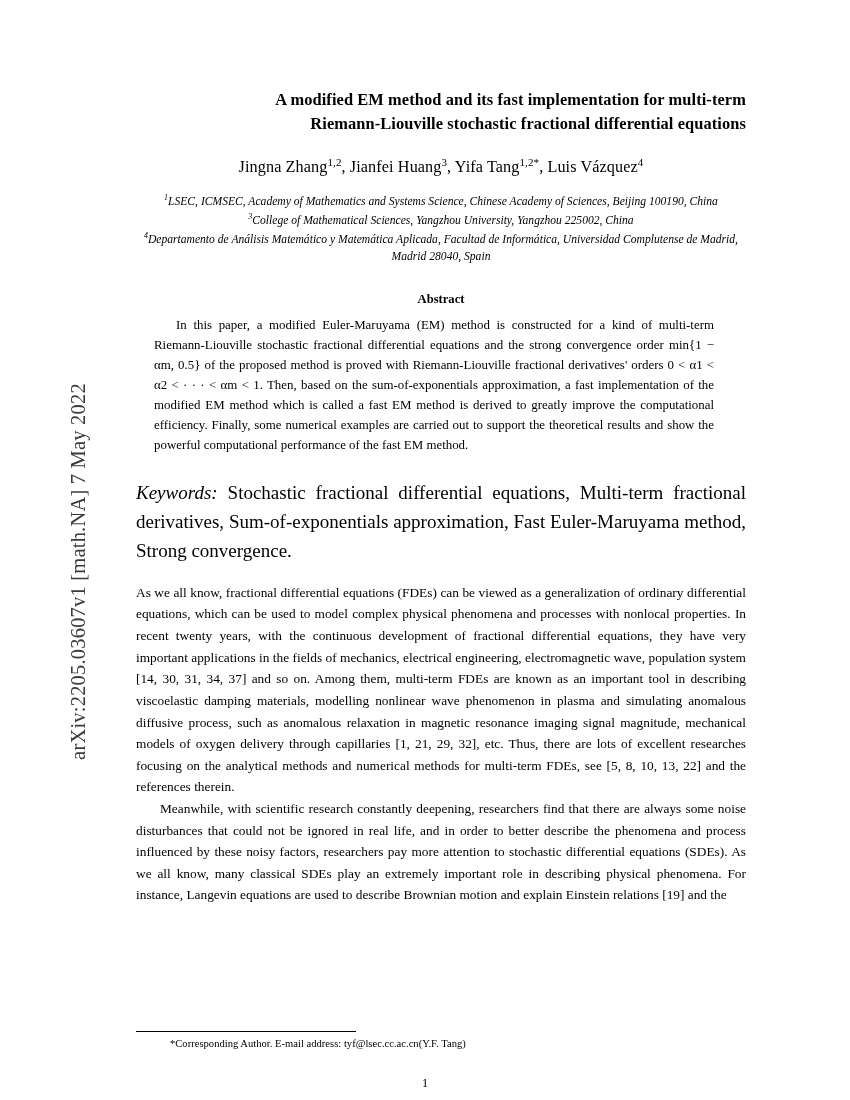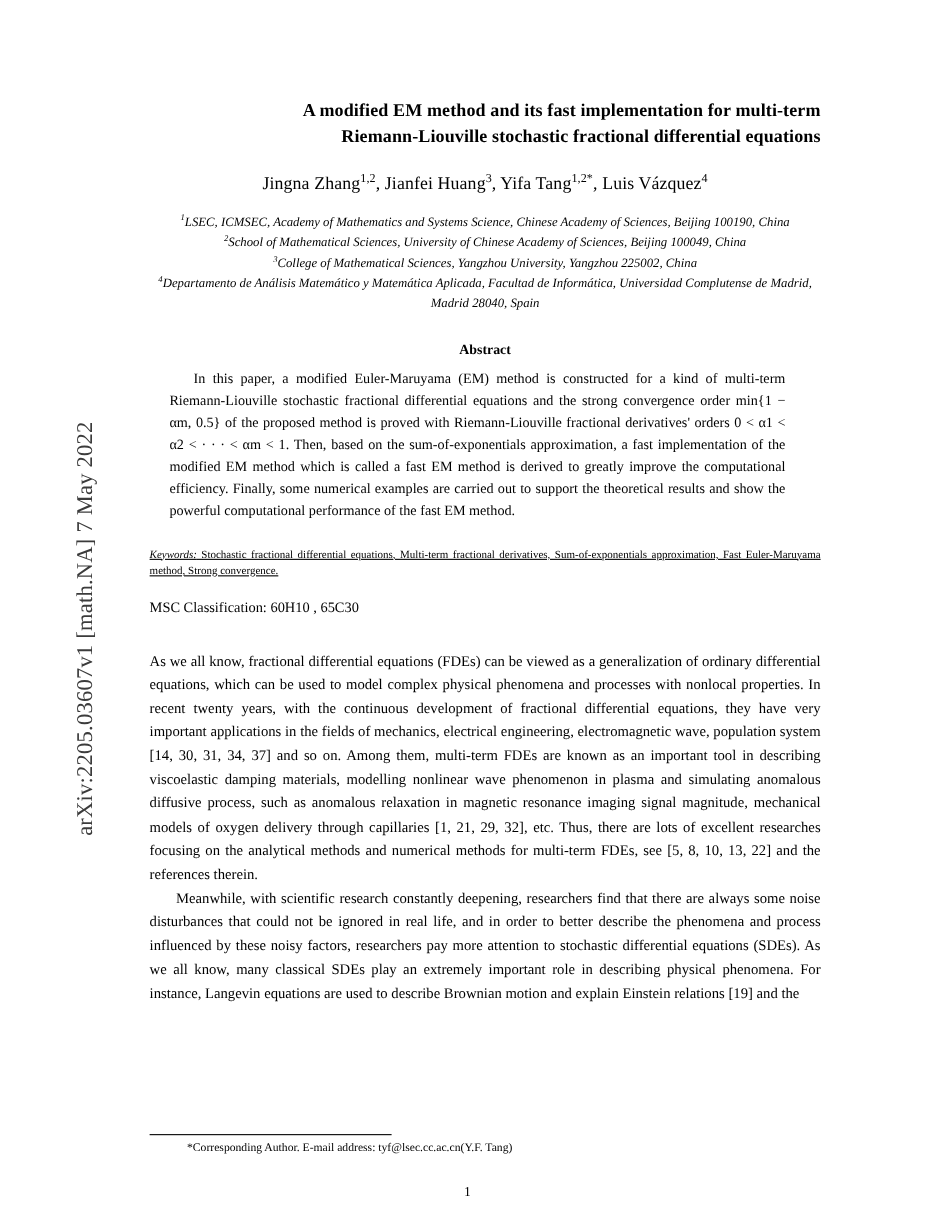--- a/index.html
+++ b/index.html
@@ -71,25 +71,24 @@
     margin: 0 0 9px 0;
   }
   .abstract-body {
     font-size: 12.9px;
     line-height: 1.54;
     text-align: justify;
     margin: 0 32px 22px 18px;
     text-indent: 22px;
   }
   .keywords {
-    font-size: 10px;
+    font-size: 19px;
     line-height: 1.55;
     text-align: justify;
     margin: 0 0 16px 0;
-    text-decoration: underline;
   }
   .keywords .kw-label { font-style: italic; }
   .msc {
     font-size: 13.1px;
     margin: 0 0 30px 0;
   }
   .section-head {
     font-size: 19.5px;
     font-weight: bold;
     margin: 0 0 14px 0;
@@ -139,31 +138,29 @@
       <span>A modified EM method and its fast implementation for multi-term</span>
       <span class="line2">Riemann-Liouville stochastic fractional differential equations</span>
     </h1>
 
     <div class="authors">
       Jingna Zhang<sup>1,2</sup>, Jianfei Huang<sup>3</sup>, Yifa Tang<sup>1,2*</sup>, Luis Vázquez<sup>4</sup>
     </div>
 
     <div class="affils">
       <div class="affil"><sup>1</sup>LSEC, ICMSEC, Academy of Mathematics and Systems Science, Chinese Academy of Sciences, Beijing 100190, China</div>
-      <div class="affil"><sup>2</sup>School of Mathematical Sciences, University of Chinese Academy of Sciences, Beijing 100049, China</div>
       <div class="affil"><sup>3</sup>College of Mathematical Sciences, Yangzhou University, Yangzhou 225002, China</div>
       <div class="affil"><sup>4</sup>Departamento de Análisis Matemático y Matemática Aplicada, Facultad de Informática, Universidad Complutense de Madrid, Madrid 28040, Spain</div>
     </div>
 
     <div class="abstract-head">Abstract</div>
     <p class="abstract-body">In this paper, a modified Euler-Maruyama (EM) method is constructed for a kind of multi-term Riemann-Liouville stochastic fractional differential equations and the strong convergence order min{1 − αm, 0.5} of the proposed method is proved with Riemann-Liouville fractional derivatives' orders 0 &lt; α1 &lt; α2 &lt; · · · &lt; αm &lt; 1. Then, based on the sum-of-exponentials approximation, a fast implementation of the modified EM method which is called a fast EM method is derived to greatly improve the computational efficiency. Finally, some numerical examples are carried out to support the theoretical results and show the powerful computational performance of the fast EM method.</p>
 
     <p class="keywords"><span class="kw-label">Keywords:</span><span> Stochastic fractional differential equations,  Multi-term fractional derivatives, Sum-of-exponentials approximation,  Fast Euler-Maruyama method,  Strong convergence.</span></p>
 
-    <p class="msc">MSC Classification: 60H10 , 65C30</p>
 
 
     <p class="body-par">As we all know, fractional differential equations (FDEs) can be viewed as a generalization of ordinary differential equations, which can be used to model complex physical phenomena and processes with nonlocal properties. In recent twenty years, with the continuous development of fractional differential equations, they have very important applications in the fields of mechanics, electrical engineering, electromagnetic wave, population system [14, 30, 31, 34, 37] and so on. Among them, multi-term FDEs are known as an important tool in describing viscoelastic damping materials, modelling nonlinear wave phenomenon in plasma and simulating anomalous diffusive process, such as anomalous relaxation in magnetic resonance imaging signal magnitude, mechanical models of oxygen delivery through capillaries [1, 21, 29, 32], etc. Thus, there are lots of excellent researches focusing on the analytical methods and numerical methods for multi-term FDEs, see [5, 8, 10, 13, 22] and the references therein.</p>
     <p class="body-par indent">Meanwhile, with scientific research constantly deepening, researchers find that there are always some noise disturbances that could not be ignored in real life, and in order to better describe the phenomena and process influenced by these noisy factors, researchers pay more attention to stochastic differential equations (SDEs). As we all know, many classical SDEs play an extremely important role in describing physical phenomena. For instance, Langevin equations are used to describe Brownian motion and explain Einstein relations [19] and the</p>
 
   </div>
 
   <div class="footnote-rule"></div>
   <div class="footnote">*Corresponding Author. E-mail address: tyf@lsec.cc.ac.cn(Y.F. Tang)</div>
   <div class="page-number">1</div>

